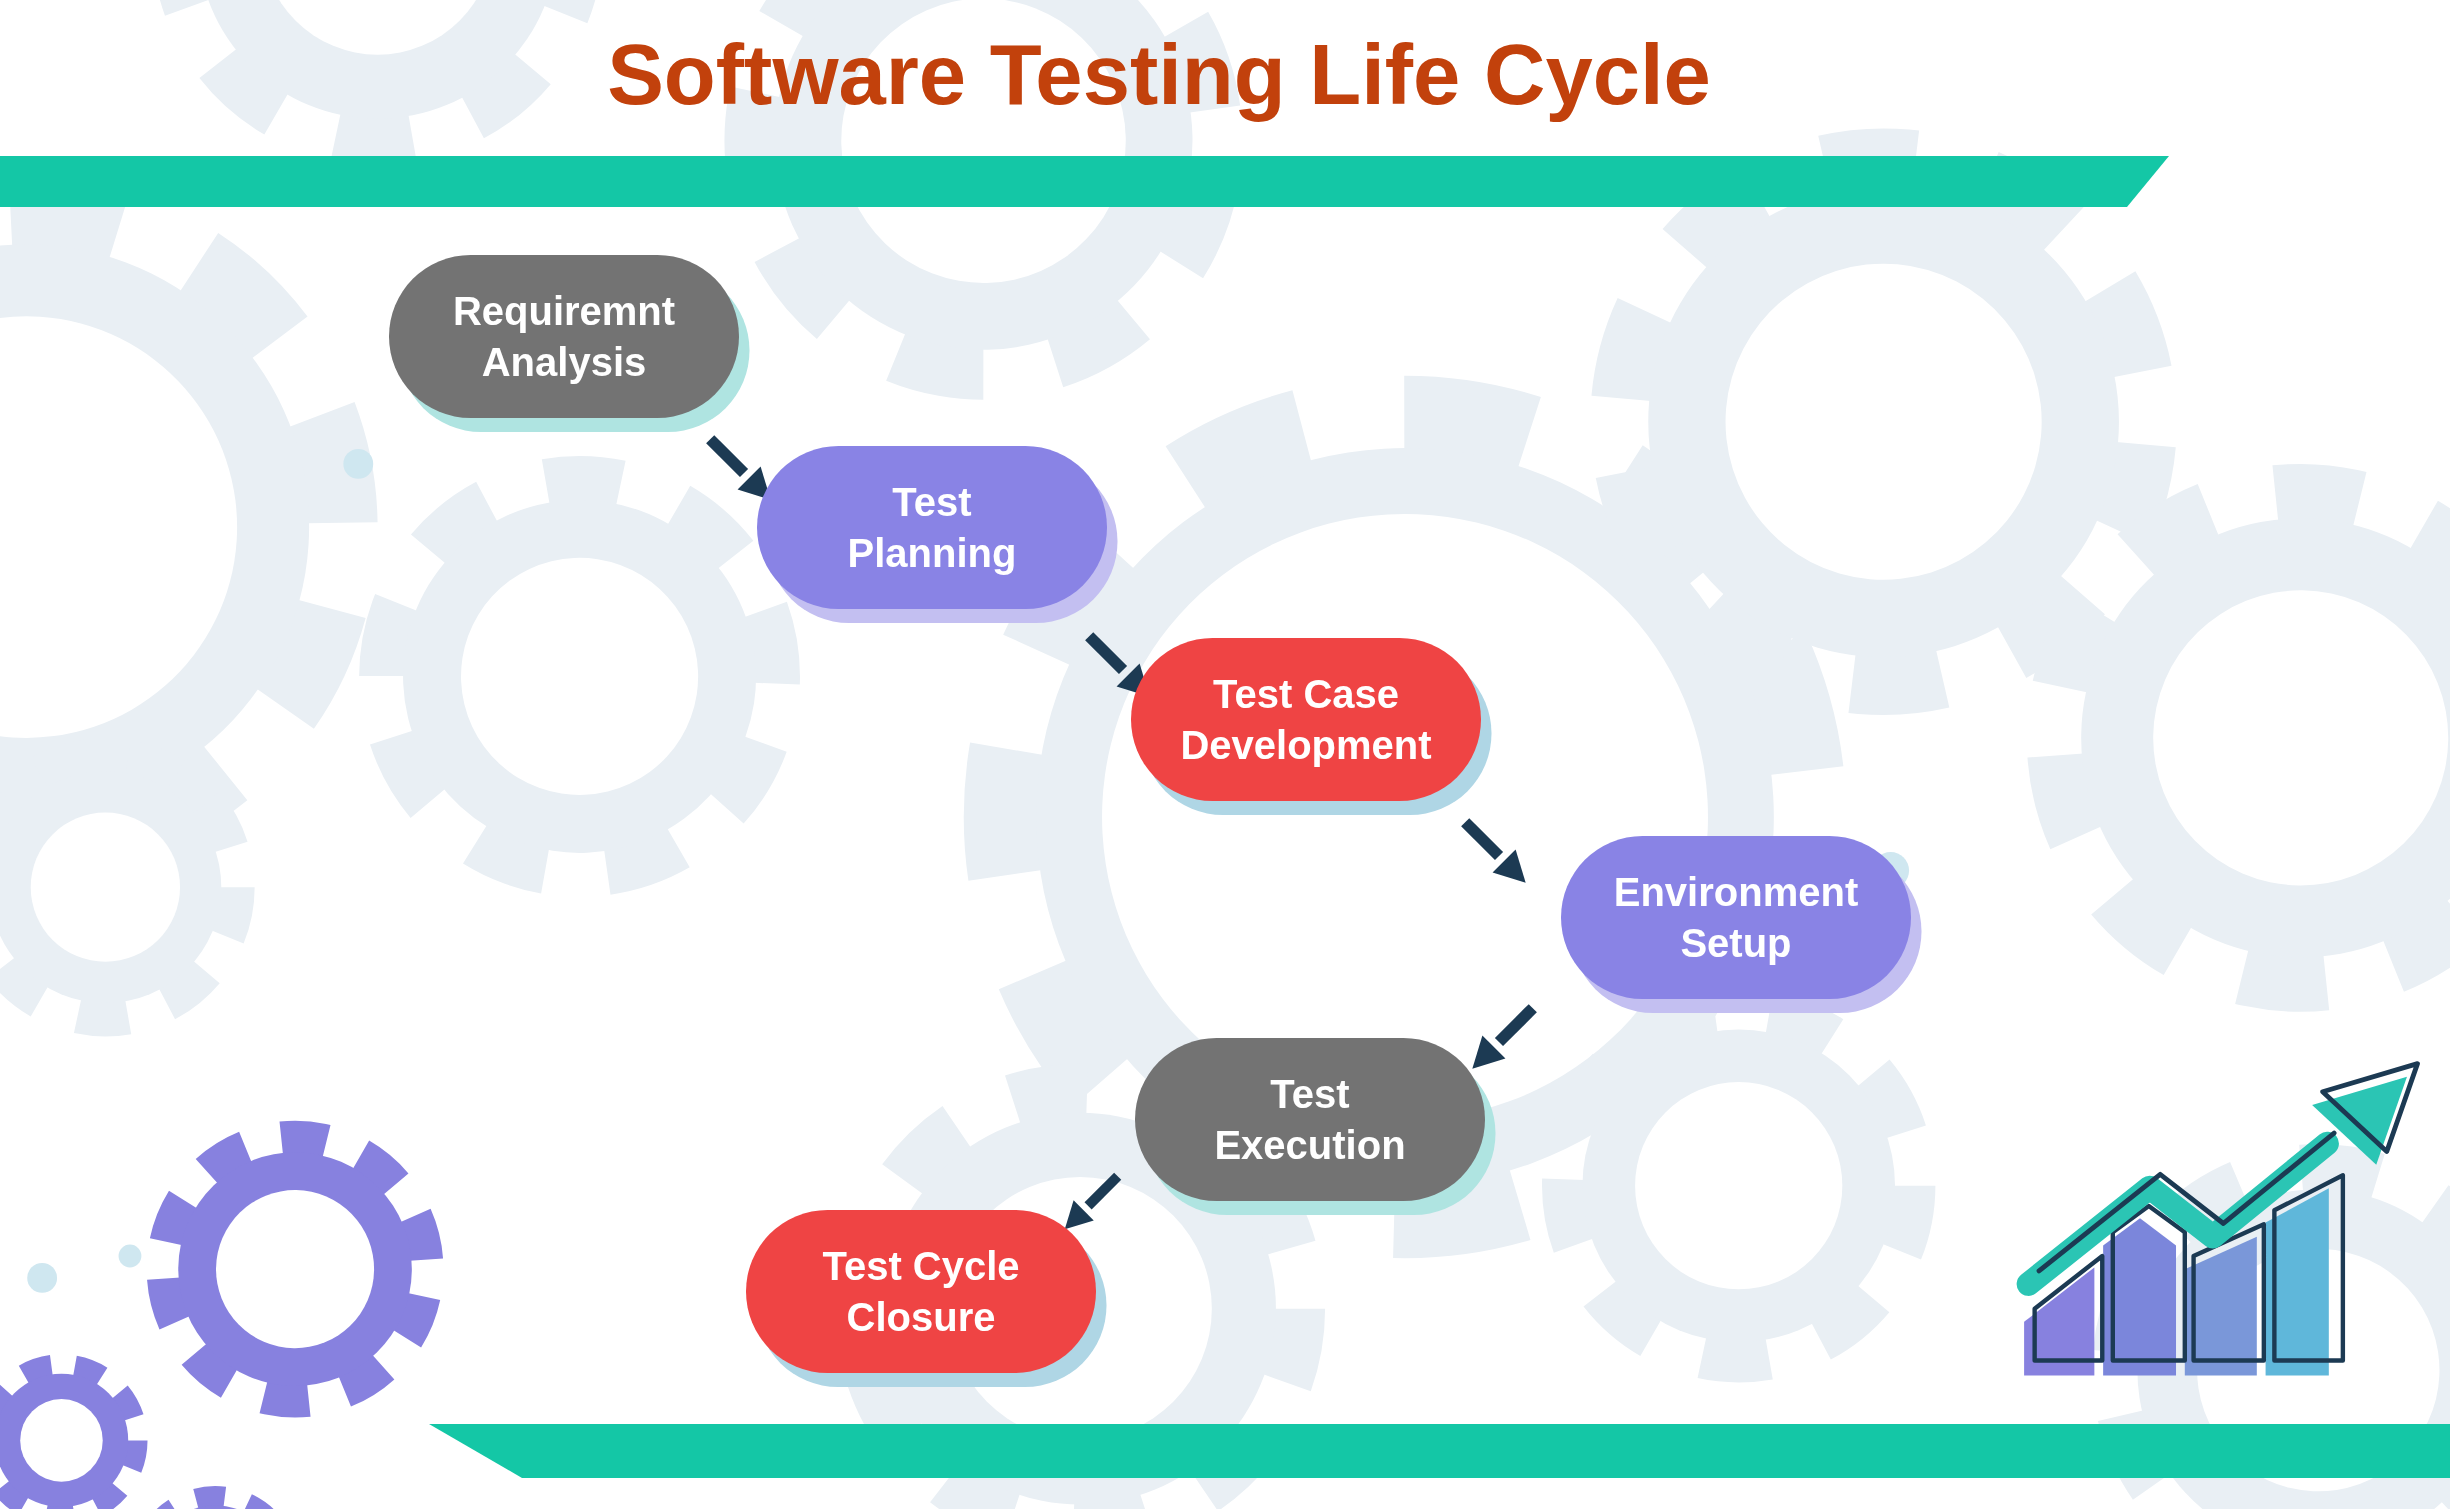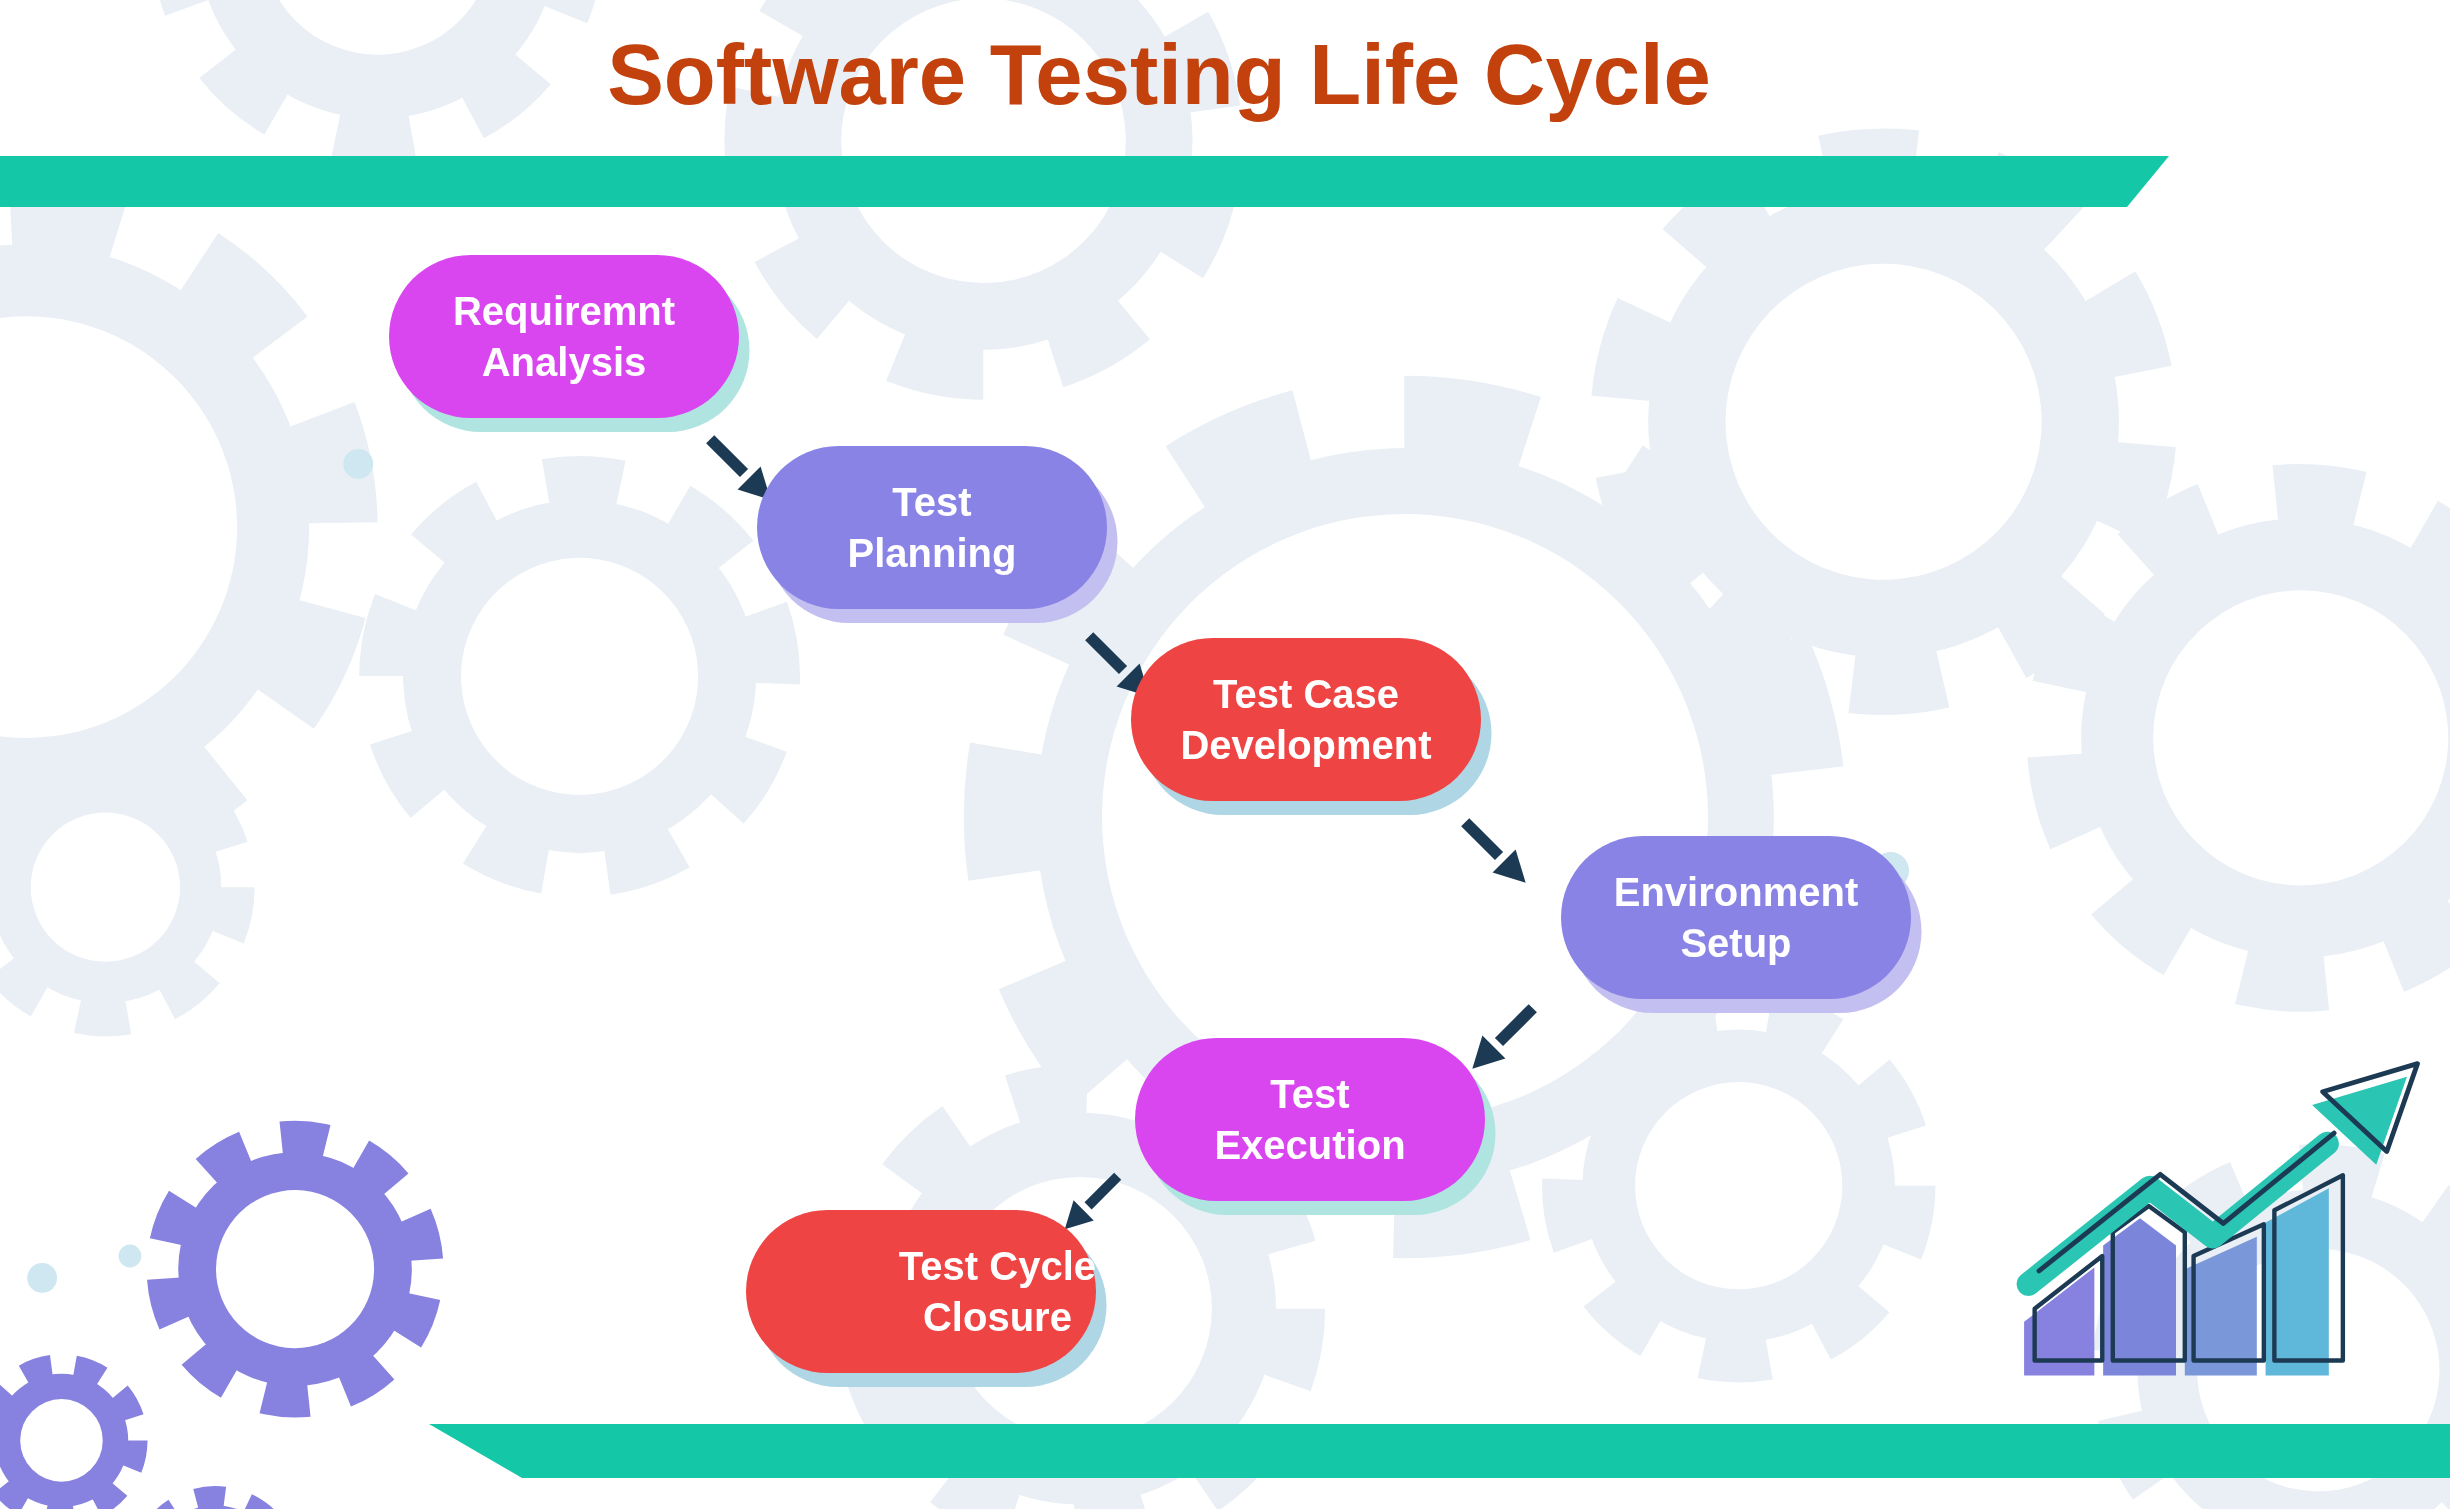--- a/index.html
+++ b/index.html
@@ -22,29 +22,29 @@
     letter-spacing:0px;margin:0;
   }
   .pill{
     position:absolute;z-index:3;
     width:350px;height:163px;border-radius:82px;
     display:flex;align-items:center;justify-content:center;
     text-align:center;color:#ffffff;
     font-size:40px;line-height:1.26;font-weight:bold;
     white-space:pre-line;
   }
-  .pill-teal{background:#d946ef;box-shadow:10.5px 14px 0 #AFE4E1;text-align:center;}
+  .pill-teal{background:#737373;box-shadow:10.5px 14px 0 #AFE4E1;text-align:center;}
   .pill-purple{background:#8983E5;box-shadow:10.5px 14px 0 #C3BFF1;}
   .pill-blue{background:#ef4444;box-shadow:10.5px 14px 0 #AFD6E5;}
   .step-1{left:389px;top:255px;}
   .step-2{left:757px;top:446px;}
   .step-3{left:1131px;top:638px;}
   .step-4{left:1561px;top:836px;}
   .step-5{left:1135px;top:1038px;}
-  .step-6{left:746px;top:1210px;justify-content:flex-end;}
+  .step-6{left:746px;top:1210px;}
   .flow-arrow{position:absolute;z-index:2;width:72px;height:72px;}
   .arr-1{left:703px;top:432px;}
   .arr-2{left:1082px;top:629px;}
   .arr-3{left:1458px;top:815px;}
   .arr-4{left:1468px;top:1001px;transform:scaleX(-1);}
   .arr-5{left:1061px;top:1170px;width:63px;height:63px;transform:scaleX(-1);}
 </style>
 </head>
 <body>
 

